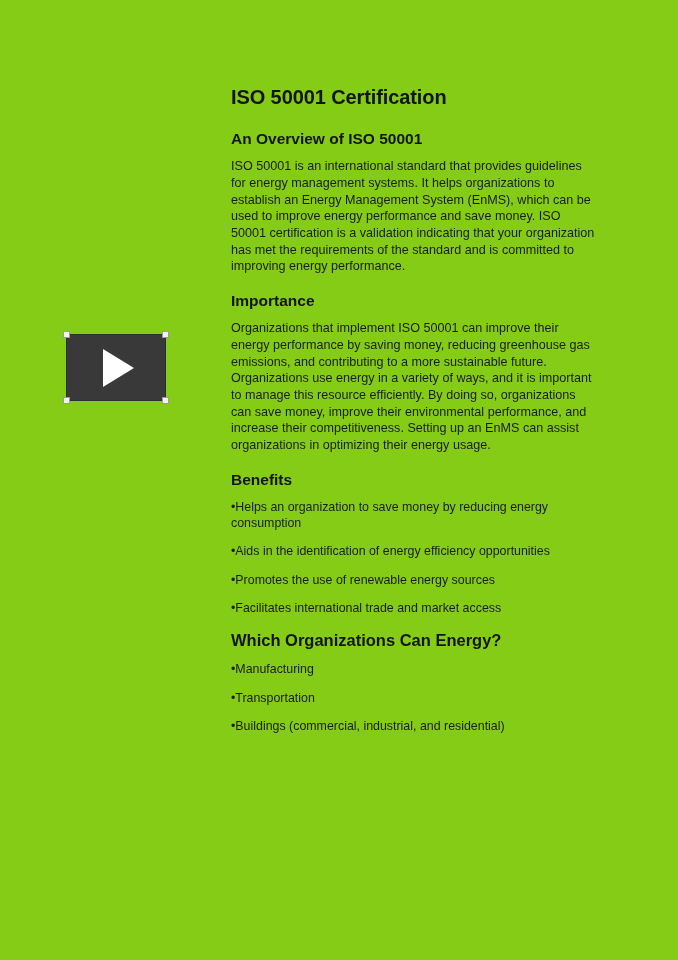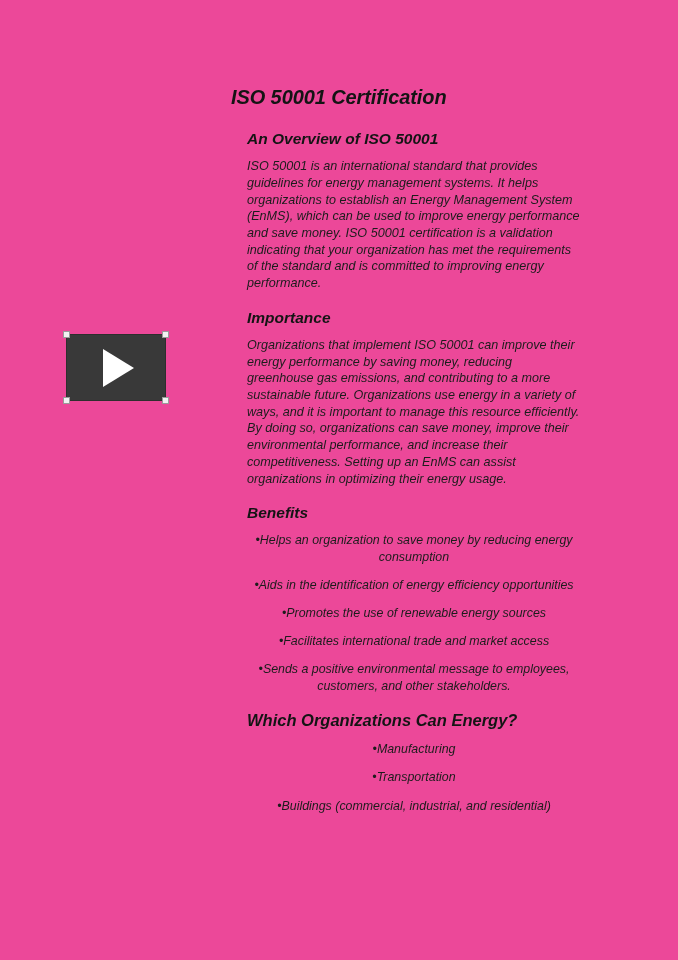--- a/index.html
+++ b/index.html
@@ -14,22 +14,21 @@
     overflow: hidden;
     font-family: "Liberation Sans", sans-serif;
     color: #1a1a1a;
     -webkit-font-smoothing: antialiased;
   }
 
   
   #page {
     position: absolute;
     inset: 0;
-    background: #ec4899;
-    font-style: italic;
+    background: #84cc16;
   }
 
   
   #video-object {
     position: absolute;
     left: 67px;
     top: 335px;
     width: 98px;
     height: 65px;
   }
@@ -74,42 +73,42 @@
 
   #doc-title {
     font-size: 20px;
     font-weight: bold;
     letter-spacing: -0.1px;
     line-height: 1.25;
     margin: 0 0 19px 0;
     color: #141414;
   }
 
-  .section { margin: 16px; }
+  .section { margin: 0; }
 
   .h2 {
     font-size: 15.5px;
     font-weight: bold;
     line-height: 1.3;
     margin: 0 0 9px 0;
     color: #141414;
   }
   .h2.large {
     font-size: 16.5px;
     margin-bottom: 10px;
   }
 
   .para {
     font-size: 12.6px;
     line-height: 16.7px;
     margin: 0 0 16px 0;
     color: #1c1c1c;
   }
 
-  .bullets { margin: 0 0 4px 0; text-align: center; }
+  .bullets { margin: 0 0 4px 0; }
   .bullet {
     font-size: 12.4px;
     line-height: 16.2px;
     margin: 0 0 12px 0;
     color: #1c1c1c;
   }
   .bullet .dot { }
   .gap-small { margin-top: 14px; }
 </style>
 </head>
@@ -141,21 +140,20 @@
       <p class="para">Organizations that implement ISO 50001 can improve their energy performance by saving money, reducing greenhouse gas emissions, and contributing to a more sustainable future. Organizations use energy in a variety of ways, and it is important to manage this resource efficiently. By doing so, organizations can save money, improve their environmental performance, and increase their competitiveness. Setting up an EnMS can assist organizations in optimizing their energy usage.</p>
     </div>
 
     <div class="section">
       <div class="h2">Benefits</div>
       <div class="bullets">
           <p class="bullet"><span class="dot">•</span><span>Helps an organization to save money by reducing energy consumption</span></p>
           <p class="bullet"><span class="dot">•</span><span>Aids in the identification of energy efficiency opportunities</span></p>
           <p class="bullet"><span class="dot">•</span><span>Promotes the use of renewable energy sources</span></p>
           <p class="bullet"><span class="dot">•</span><span>Facilitates international trade and market access</span></p>
-          <p class="bullet"><span class="dot">•</span><span>Sends a positive environmental message to employees, customers, and other stakeholders.</span></p>
         </div>
     </div>
 
     <div class="section gap-small">
       <div class="h2 large">Which Organizations Can Energy?</div>
       <div class="bullets">
           <p class="bullet"><span class="dot">•</span><span>Manufacturing</span></p>
           <p class="bullet"><span class="dot">•</span><span>Transportation</span></p>
           <p class="bullet"><span class="dot">•</span><span>Buildings (commercial, industrial, and residential)</span></p>
         </div>

